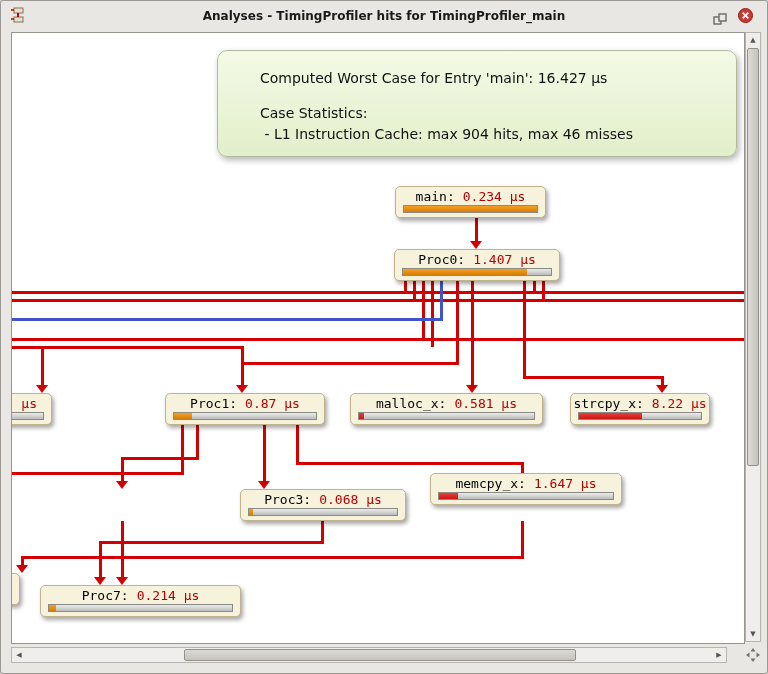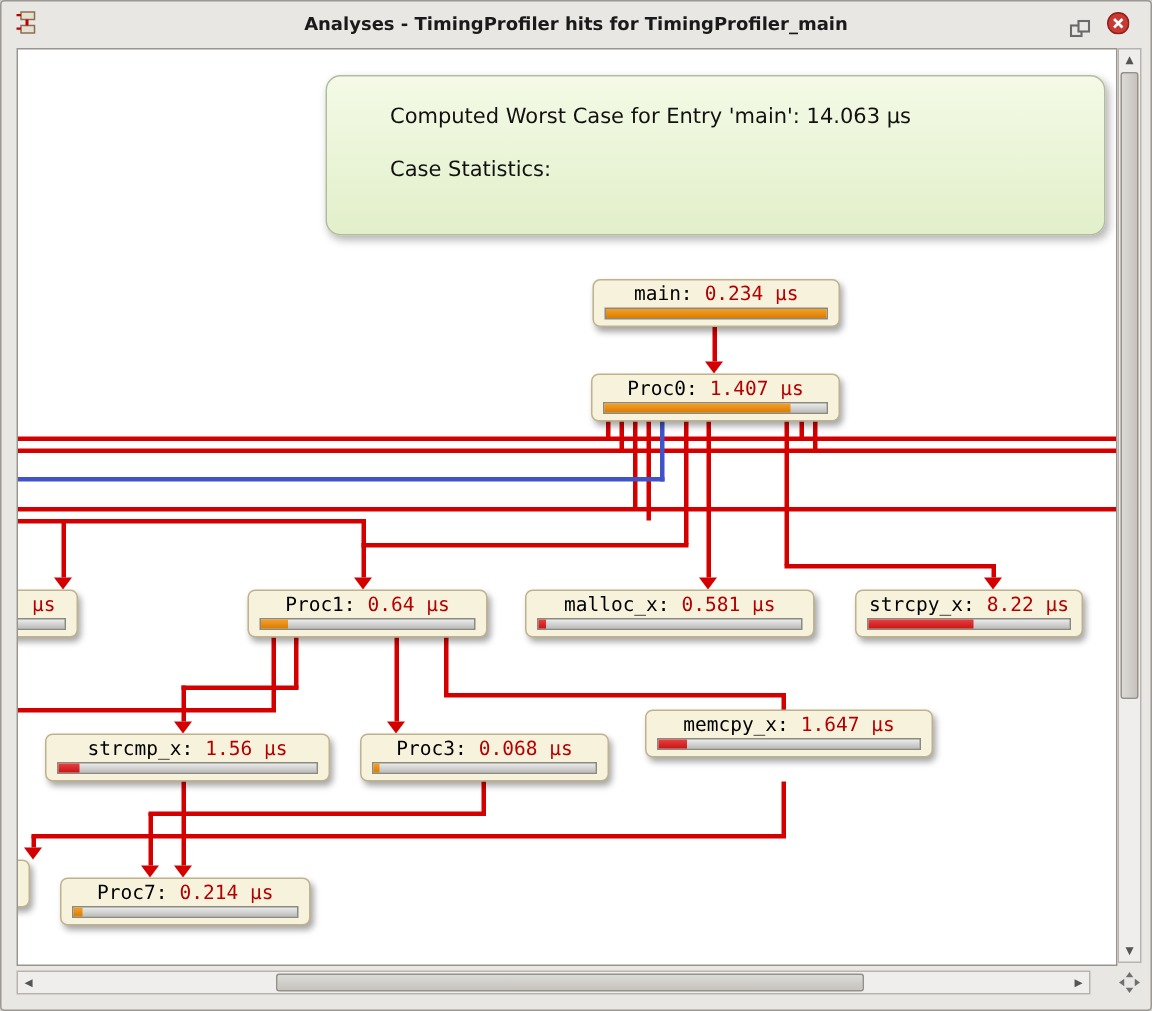--- a/index.html
+++ b/index.html
@@ -133,87 +133,82 @@
     <div class="arr" style="left:454px;top:352px"></div>
     <div class="arr" style="left:644px;top:352px"></div>
     <div class="arr" style="left:24px;top:352px"></div>
     <div class="arr" style="left:104px;top:448px"></div>
     <div class="arr" style="left:246px;top:448px"></div>
     <div class="arr" style="left:504px;top:448px"></div>
     <div class="arr" style="left:82px;top:544px"></div>
     <div class="arr" style="left:104px;top:544px"></div>
     <div class="arr" style="left:4px;top:532px"></div>
 
-    <div class="node" style="left:383px;top:153px;width:165px">
+    <div class="node" style="left:383px;top:153px;width:151px">
       <div class="node-label"><span class="nname">main:</span><span class="nval">0.234 μs</span></div>
       <div class="node-bar">
           <div class="fill fill-orange" style="width: 100%;"></div>
         </div>
     </div>
     <div class="node" style="left:382px;top:216px;width:166px">
       <div class="node-label"><span class="nname">Proc0:</span><span class="nval">1.407 μs</span></div>
       <div class="node-bar">
           <div class="fill fill-orange" style="width: 84%;"></div>
         </div>
     </div>
     <div class="node" style="left:153px;top:360px;width:160px">
-      <div class="node-label"><span class="nname">Proc1:</span><span class="nval">0.64 μs</span></div>
+      <div class="node-label"><span class="nname">Proc1:</span><span class="nval">0.87 μs</span></div>
       <div class="node-bar">
           <div class="fill fill-orange" style="width: 13%;"></div>
         </div>
     </div>
     <div class="node" style="left:338px;top:360px;width:193px">
       <div class="node-label"><span class="nname">malloc_x:</span><span class="nval">0.581 μs</span></div>
       <div class="node-bar">
           <div class="fill fill-red" style="width: 3%;"></div>
         </div>
     </div>
-    <div class="node" style="left:558px;top:360px;width:152px">
+    <div class="node" style="left:558px;top:360px;width:140px">
       <div class="node-label"><span class="nname">strcpy_x:</span><span class="nval">8.22 μs</span></div>
       <div class="node-bar">
           <div class="fill fill-red" style="width: 52%;"></div>
         </div>
     </div>
     <div class="node" style="left:-100px;top:360px;width:140px">
       <div class="node-label align-right"><span class="nval">μs</span></div>
       <div class="node-bar"></div>
     </div>
-    <div class="node" style="left:18px;top:456px;width:190px">
-      <div class="node-label"><span class="nname">strcmp_x:</span><span class="nval">1.56 μs</span></div>
-      <div class="node-bar">
-          <div class="fill fill-red" style="width: 8%;"></div>
-        </div>
-    </div>
     <div class="node" style="left:228px;top:456px;width:166px">
       <div class="node-label"><span class="nname">Proc3:</span><span class="nval">0.068 μs</span></div>
       <div class="node-bar">
           <div class="fill fill-orange" style="width: 3%;"></div>
         </div>
     </div>
     <div class="node" style="left:418px;top:440px;width:192px">
       <div class="node-label"><span class="nname">memcpy_x:</span><span class="nval">1.647 μs</span></div>
       <div class="node-bar">
           <div class="fill fill-red" style="width: 11%;"></div>
         </div>
     </div>
-    <div class="node" style="left:28px;top:552px;width:167px">
+    <div class="node" style="left:28px;top:552px;width:201px">
       <div class="node-label"><span class="nname">Proc7:</span><span class="nval">0.214 μs</span></div>
       <div class="node-bar">
           <div class="fill fill-orange" style="width: 4%;"></div>
         </div>
     </div>
     <div class="node" style="left:-158px;top:540px;width:166px">
       <div class="node-label"><span class="nval"></span></div>
       <div class="node-bar"></div>
     </div>
 
     <div class="infobox">
-      <div class="info-line">Computed Worst Case for Entry 'main': 14.063 μs</div>
+      <div class="info-line">Computed Worst Case for Entry 'main': 16.427 μs</div>
       <div class="info-gap"></div>
       <div class="info-line">Case Statistics:</div>
+      <div class="info-line"> - L1 Instruction Cache: max 904 hits, max 46 misses</div>
     </div>
   </div>
 
   <div class="vscroll">
     <div class="sb-arrow" style="top:0;left:0">▲</div>
     <div class="vthumb"></div>
     <div class="sb-arrow" style="bottom:0;left:0">▼</div>
   </div>
 
   <div class="hscroll">

